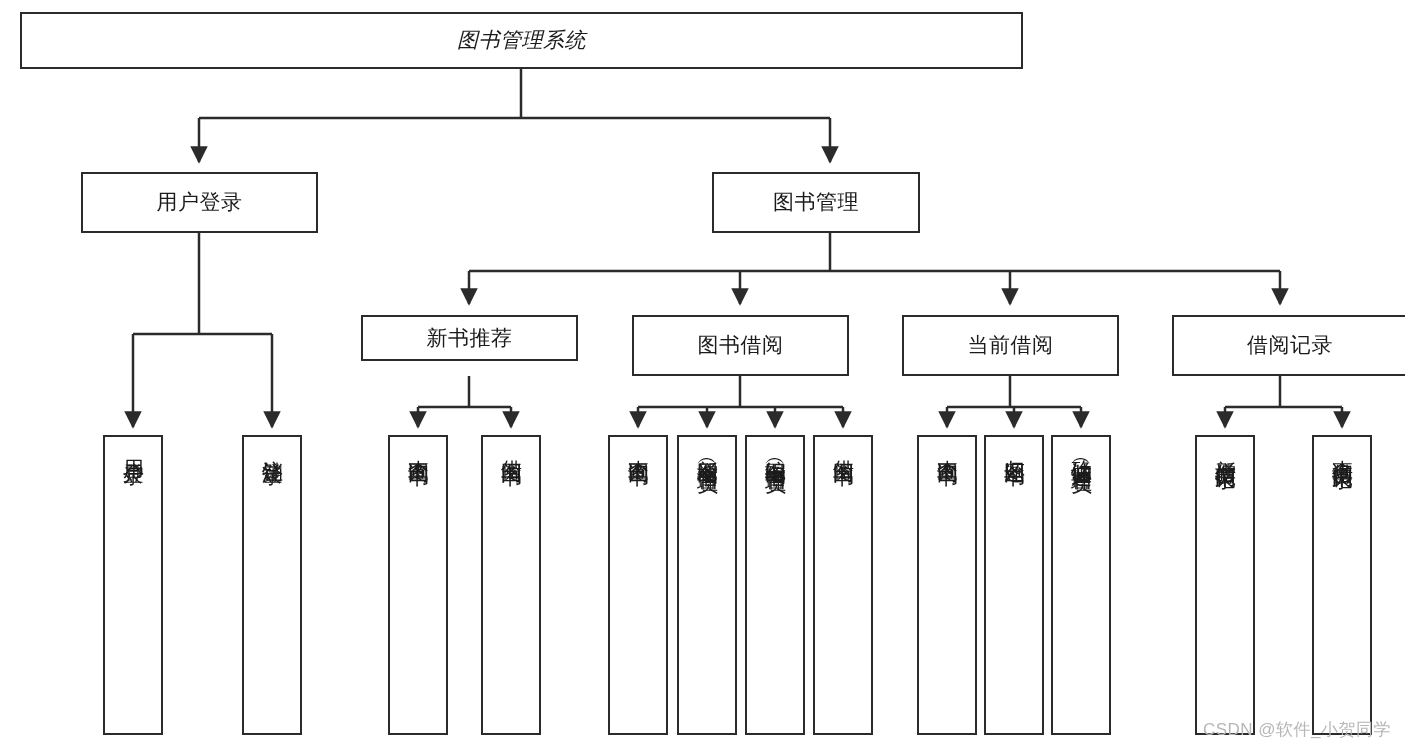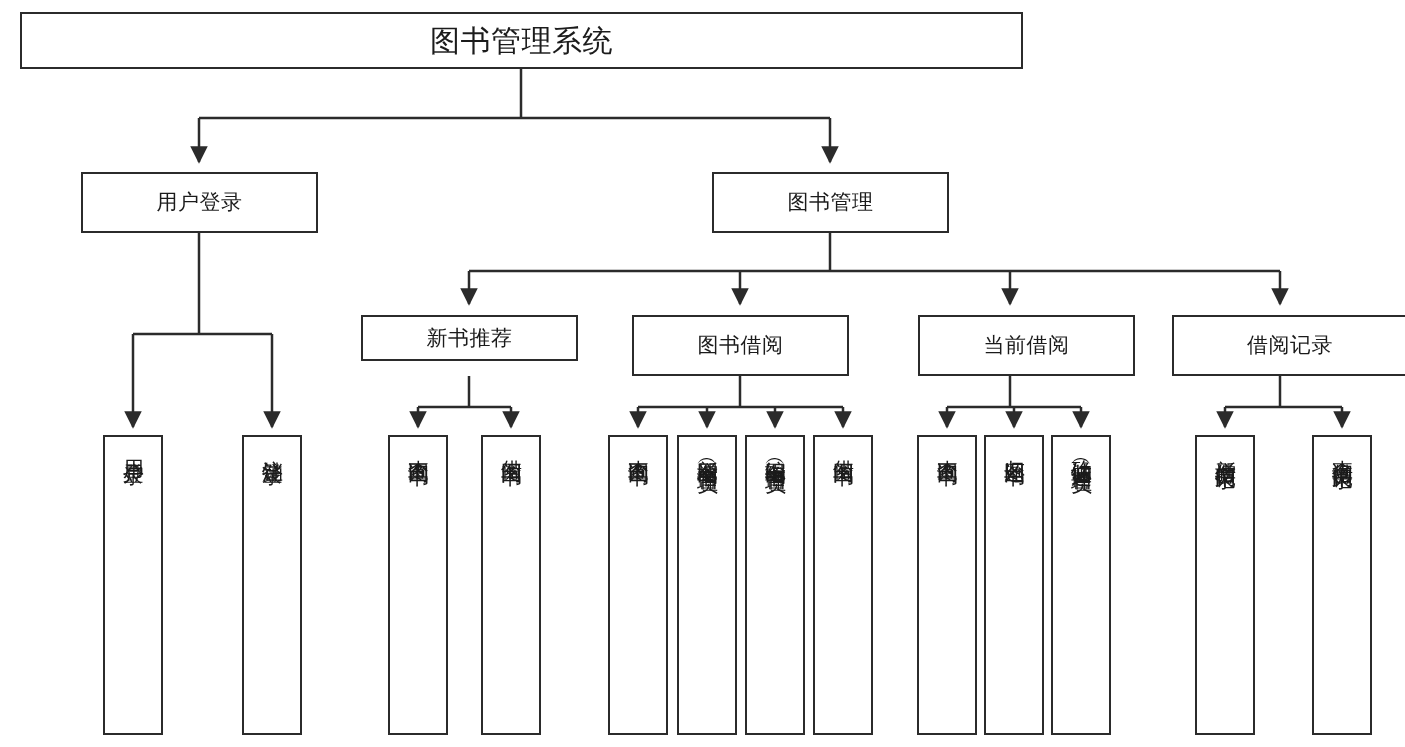--- a/index.html
+++ b/index.html
@@ -43,21 +43,22 @@
     line-height: 1.05;
     letter-spacing: 0.5px;
     color: #1b1b1b;
   }
   
   .node.horiz .node-label {
     font-size: 21px;
     writing-mode: horizontal-tb;
   }
   .node.root .node-label {
-    font-size: 30px;
+    font-size: 21px;
+    font-style: italic;
   }
   
   .node.vert {
     padding: 6px 0;
     align-items: flex-start;
   }
   .node.vert .node-label {
     writing-mode: vertical-rl;
     text-orientation: upright;
     font-size: 21px;
@@ -134,33 +135,33 @@
   </svg>
 
   <div class="node horiz root" style="left:20px; top:12px; width:1003px; height:57px;">
     <span class="node-label">图书管理系统</span>
   </div>
 
   <div class="node horiz" style="left:81px; top:172px; width:237px; height:61px;">
     <span class="node-label">用户登录</span>
   </div>
 
-  <div class="node horiz" style="left:712px; top:172px; width:237px; height:61px;">
+  <div class="node horiz" style="left:712px; top:172px; width:208px; height:61px;">
     <span class="node-label">图书管理</span>
   </div>
 
   <div class="node horiz" style="left:361px; top:315px; width:217px; height:46px;">
     <span class="node-label">新书推荐</span>
   </div>
 
   <div class="node horiz" style="left:632px; top:315px; width:217px; height:61px;">
     <span class="node-label">图书借阅</span>
   </div>
 
-  <div class="node horiz" style="left:902px; top:315px; width:217px; height:61px;margin-left:16px;">
+  <div class="node horiz" style="left:902px; top:315px; width:217px; height:61px;">
     <span class="node-label">当前借阅</span>
   </div>
 
   <div class="node horiz" style="left:1172px; top:315px; width:236px; height:61px;">
     <span class="node-label">借阅记录</span>
   </div>
 
   <div class="node vert" style="left:103px; top:435px; width:60px; height:300px;">
     <span class="node-label">用户登录</span>
   </div>
@@ -206,14 +207,15 @@
   </div>
 
   <div class="node vert" style="left:1195px; top:435px; width:60px; height:300px;">
     <span class="node-label">新增借阅记录</span>
   </div>
 
   <div class="node vert" style="left:1312px; top:435px; width:60px; height:300px;">
     <span class="node-label">查询借阅记录</span>
   </div>
 
+  <div class="watermark">CSDN @软件_小贺同学</div>
 
 </div>
 
 </body></html>

